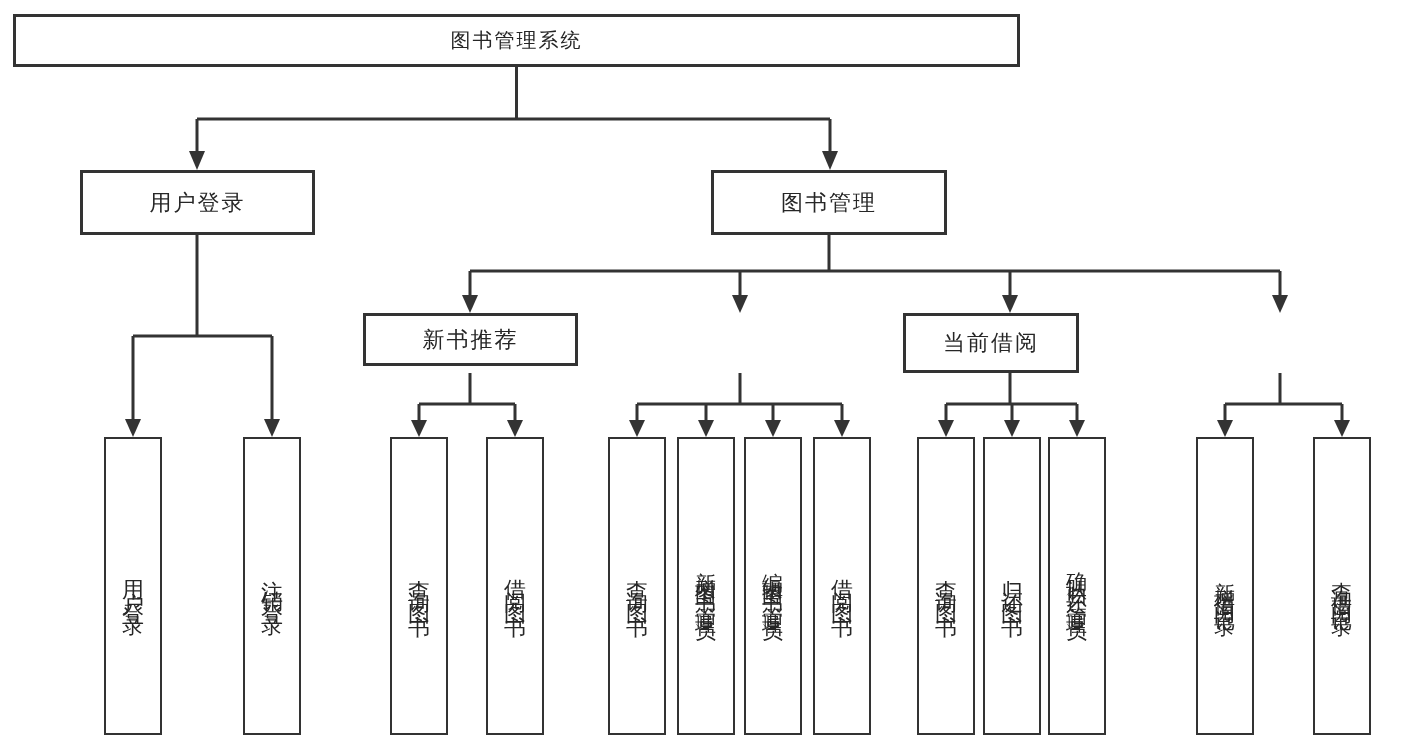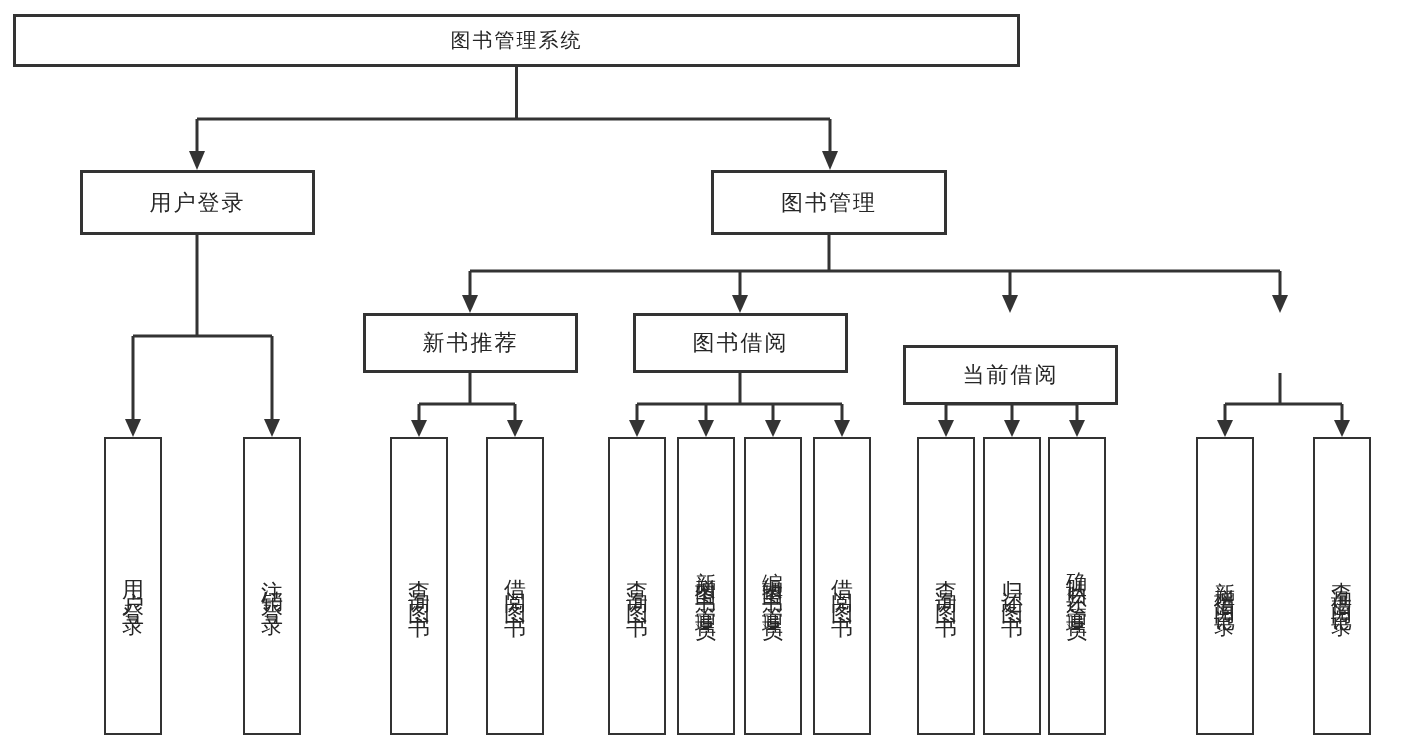--- a/index.html
+++ b/index.html
@@ -24,23 +24,23 @@
   .h{border:3px solid var(--line);font-size:22px;letter-spacing:2px;white-space:nowrap;}
   .v{
     top:437px;width:58px;height:298px;border:2.5px solid var(--line);
     writing-mode:vertical-rl;text-orientation:mixed;
     font-size:22px;letter-spacing:12px;line-height:1;white-space:nowrap;
   }
   .v.tight{font-size:21px;letter-spacing:7px;}
   .n-root{left:13px;top:14px;width:1007px;height:53px;font-size:20px;}
   .n-l2a{left:80px;top:170px;width:235px;height:65px;}
   .n-l2b{left:711px;top:170px;width:236px;height:65px;font-family:Liberation Serif, serif;}
-  .n-l3a{left:363px;top:313px;width:215px;height:60px;}
+  .n-l3a{left:363px;top:313px;width:215px;height:53px;}
   .n-l3b{left:633px;top:313px;width:215px;height:60px;}
-  .n-l3c{left:903px;top:313px;width:215px;height:60px;margin-top:32px;}
+  .n-l3c{left:903px;top:313px;width:176px;height:60px;}
   .n-l3d{left:1173px;top:313px;width:215px;height:60px;}
   .n-v1{left:104px}.n-v2{left:243px}.n-v3{left:390px}.n-v4{left:486px}
   .n-v5{left:608px}.n-v6{left:677px}.n-v7{left:744px}.n-v8{left:813px}
   .n-v9{left:917px}.n-v10{left:983px}.n-v11{left:1048px}
   .n-v12{left:1196px}.n-v13{left:1313px}
   #watermark{
     position:absolute;right:6px;bottom:8px;
     font-size:18px;color:var(--watermark);letter-spacing:1px;
     opacity:.9;white-space:nowrap;
   }
@@ -85,21 +85,20 @@
     <polygon points="1217,420 1233,420 1225,437"></polygon>
     <polygon points="1334,420 1350,420 1342,437"></polygon>
   </svg>
 
   <div class="node h n-root">图书管理系统</div>
 
   <div class="node h n-l2a">用户登录</div>
   <div class="node h n-l2b">图书管理</div>
 
   <div class="node h n-l3a">新书推荐</div>
-  <div class="node h n-l3b">图书借阅</div>
   <div class="node h n-l3c">当前借阅</div>
 
   <div class="node v n-v1">用户登录</div>
   <div class="node v n-v2">注销登录</div>
 
   <div class="node v n-v3">查询图书</div>
   <div class="node v n-v4">借阅图书</div>
 
   <div class="node v n-v5">查询图书</div>
   <div class="node v tight n-v6">新增图书（管理员）</div>

